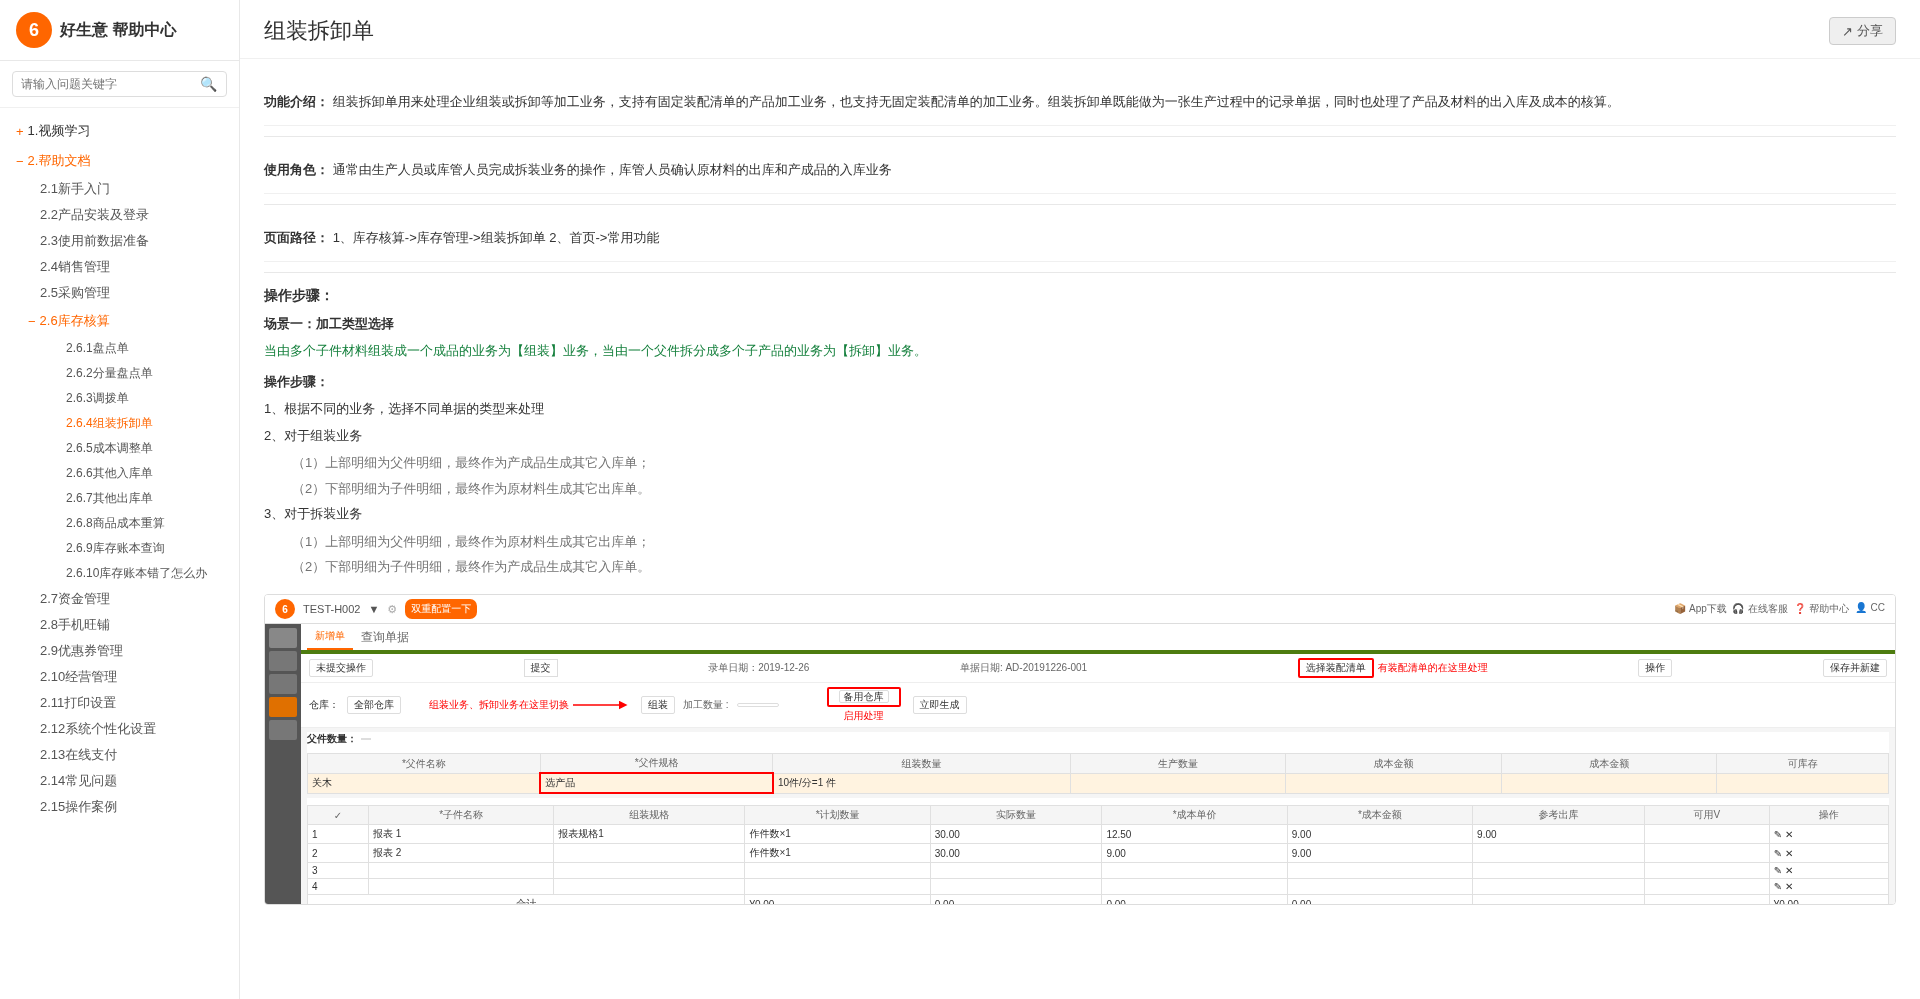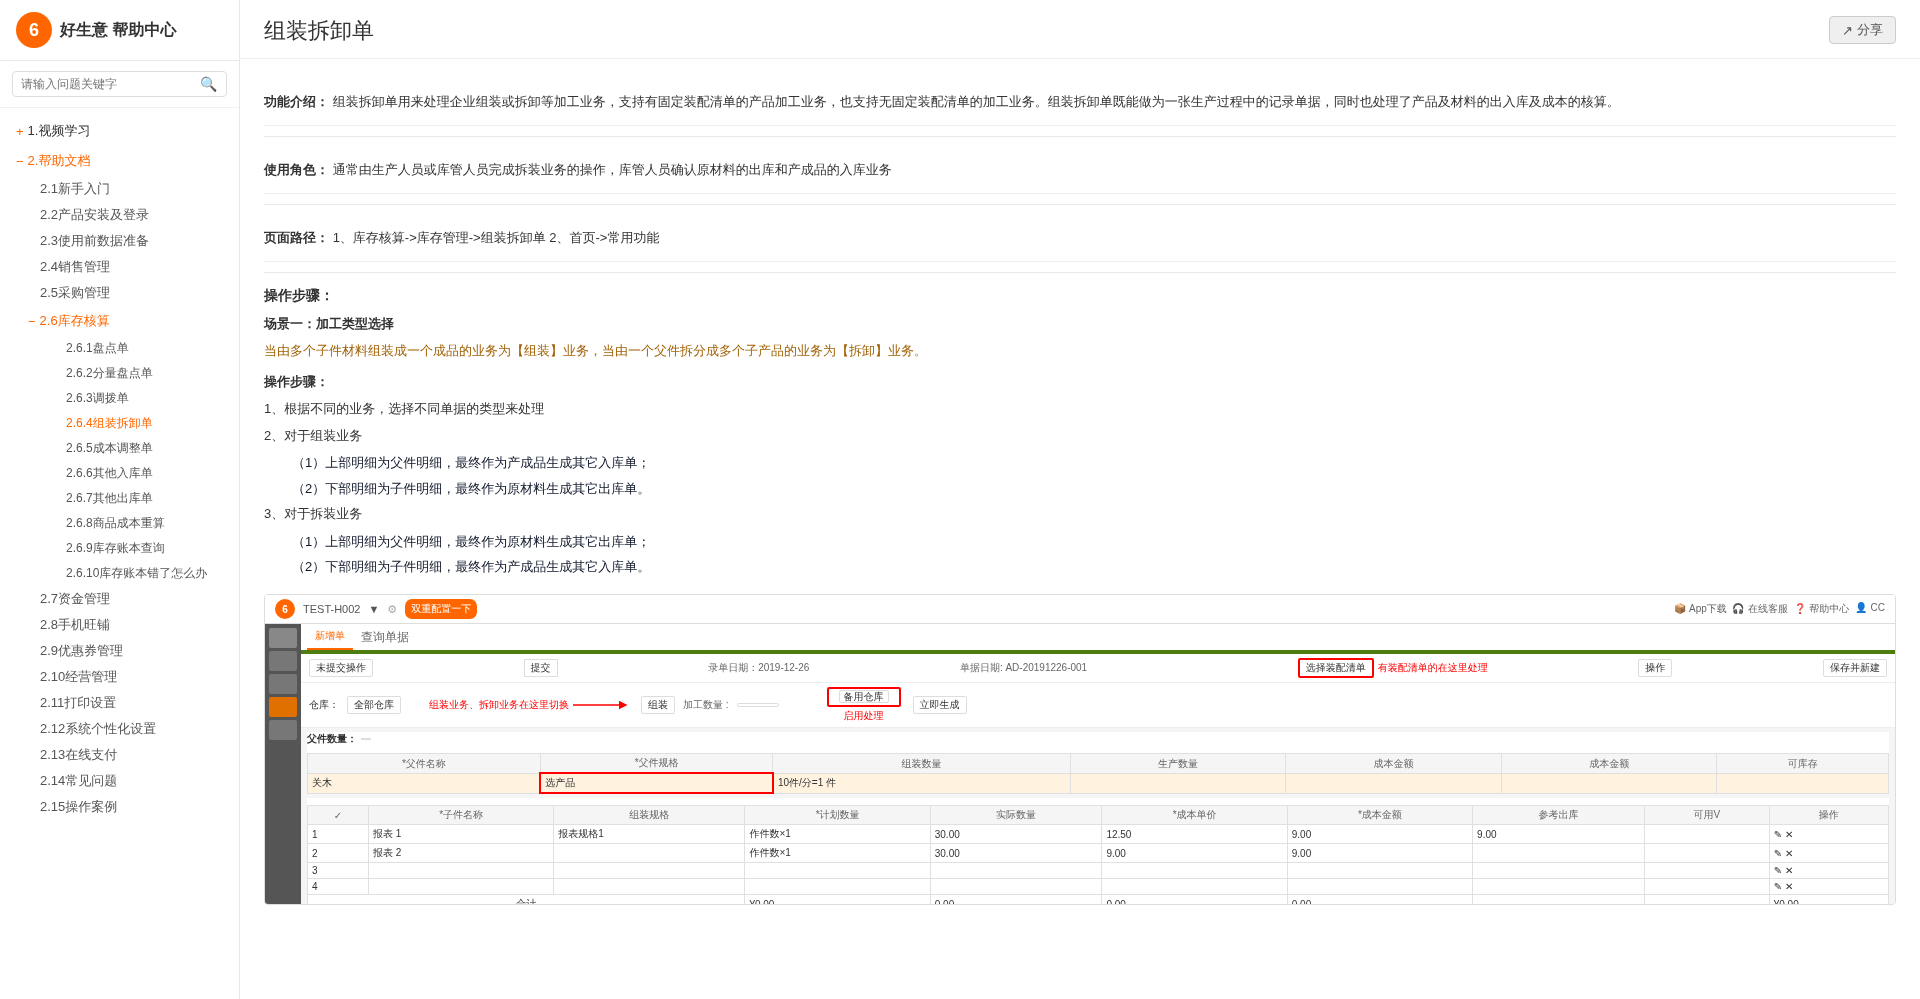--- a/index.html
+++ b/index.html
@@ -71,21 +71,21 @@
 
     
     .main-content {
       flex: 1;
       overflow-y: auto;
       background: #fff;
       display: flex;
       flex-direction: column;
     }
     .main-header {
-      display: flex; align-items: flex-start; justify-content: space-between;
+      display: flex; align-items: center; justify-content: space-between;
       padding: 16px 24px 12px;
       border-bottom: 1px solid #f0f0f0;
       background: #fff;
     }
     .page-title {
       font-size: 22px; font-weight: normal; color: #333;
     }
     .share-btn {
       display: flex; align-items: center; gap: 4px;
       border: 1px solid #ccc; border-radius: 4px;
@@ -100,25 +100,25 @@
       background: #fff;
       padding: 12px 0;
       border-bottom: 1px solid #f0f0f0;
       margin-bottom: 0;
     }
     .info-block p { line-height: 1.7; font-size: 13px; color: #333; }
     .info-block p .label { font-weight: bold; }
 
     .section-title { font-weight: bold; font-size: 14px; margin: 14px 0 8px; color: #333; }
     .section-sub { font-weight: bold; font-size: 13px; margin: 10px 0 6px; color: #333; }
-    .content-text { font-size: 13px; line-height: 1.8; color: #a16207; margin-bottom: 4px; }
+    .content-text { font-size: 13px; line-height: 1.8; color: #15803d; margin-bottom: 4px; }
 
     .step-list { margin-left: 0; }
     .step-item { margin-bottom: 4px; font-size: 13px; line-height: 1.8; color: #333; }
-    .sub-step-item { margin-left: 28px; margin-bottom: 2px; font-size: 13px; line-height: 1.8; color: #0f172a; }
+    .sub-step-item { margin-left: 28px; margin-bottom: 2px; font-size: 13px; line-height: 1.8; color: #737373; }
 
     
     .screenshot-container {
       margin-top: 16px;
       border: 1px solid #ddd;
       border-radius: 4px;
       overflow: hidden;
       background: #f0f0f0;
       position: relative;
     }

